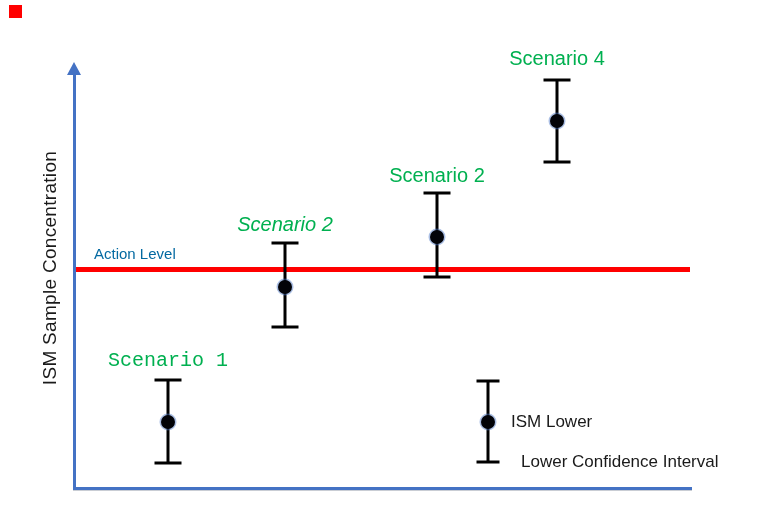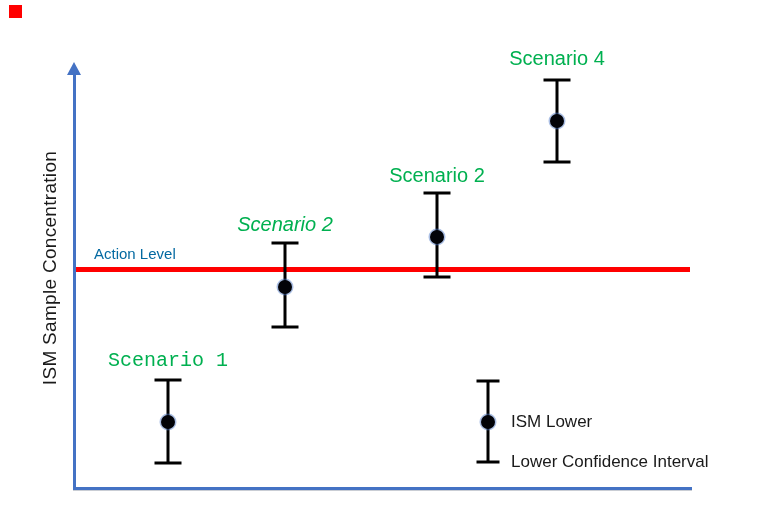--- a/index.html
+++ b/index.html
@@ -94,15 +94,15 @@
   </div>
 
   <div class="eb" style="left: 488px;">
     <div class="eb-line" style="top: 381px; height: 81px;"></div>
     <div class="eb-cap top small" style="top: 381px;"></div>
     <div class="eb-cap bot small" style="top: 462px;"></div>
     <div class="eb-dot" style="top: 422px;"></div>
   </div>
 
   <div class="legend-text" style="top: 422px;">ISM Lower</div>
-  <div class="legend-text" style="top: 462px;">Lower Confidence Interval</div>
+  <div class="legend-text" style="top: 462px; margin-left: 10px;">Lower Confidence Interval</div>
 
 </div>
 
 </body></html>

